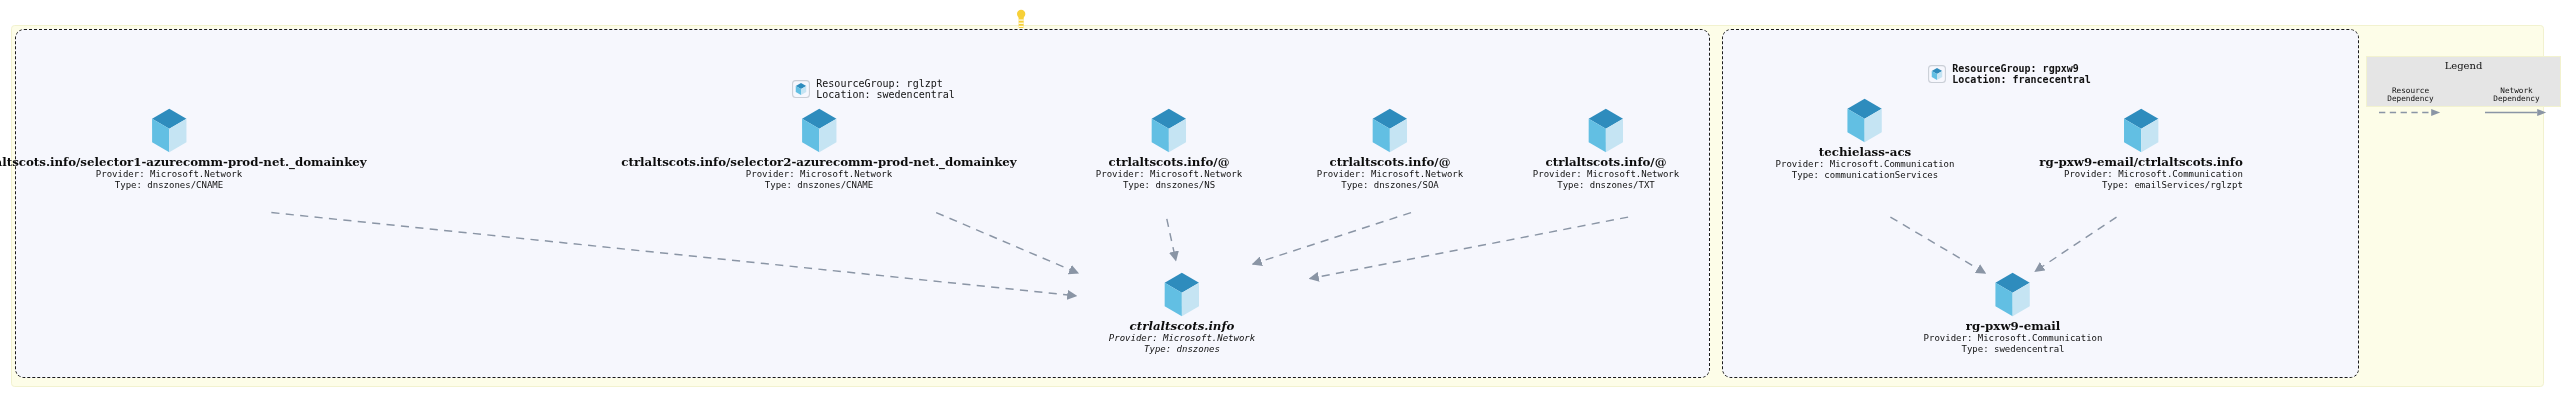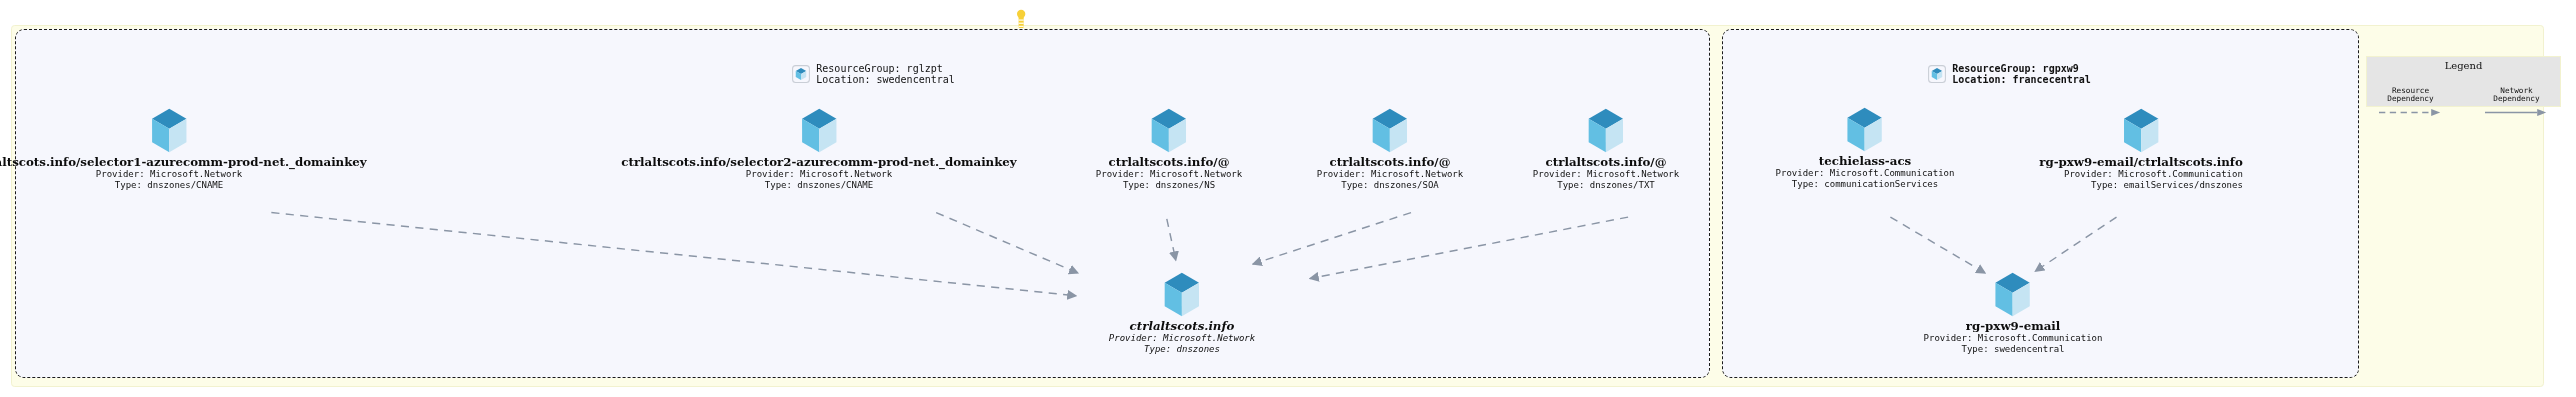--- a/index.html
+++ b/index.html
@@ -132,21 +132,21 @@
 
   <svg class="key-icon" viewBox="0 0 18 22">
     <circle cx="9" cy="5.5" r="4.6" fill="#f7d038"></circle>
     <rect x="6.2" y="8" width="5.6" height="13" rx="1.2" fill="#f7d038"></rect>
     <rect x="6.2" y="11.5" width="5.6" height="1.4" fill="#fdfde8"></rect>
     <rect x="6.2" y="15" width="5.6" height="1.4" fill="#fdfde8"></rect>
     <rect x="6.2" y="18.5" width="5.6" height="1.4" fill="#fdfde8"></rect>
   </svg>
 
   <div class="rg-box" id="rg-left"></div>
-  <div class="rg-header" style="left:780px; top:63px;padding-left:12px;">
+  <div class="rg-header" style="left:780px; top:78px;padding-left:12px;">
     <svg width="18" height="18" viewBox="0 0 24 24">
       <rect x="0.8" y="0.8" width="22.4" height="22.4" rx="4" fill="none" stroke="#c9ced6" stroke-width="1.4"></rect>
       <polygon points="12,4 19,8 12,12 5,8" fill="#2e8cbd"></polygon>
       <polygon points="5,8 12,12 12,20 5,16" fill="#62bfe3"></polygon>
       <polygon points="19,8 19,16 12,20 12,12" fill="#c5e4f3"></polygon>
     </svg>
     <div class="rg-text">
       <div>ResourceGroup: rglzpt</div>
       <div>Location: swedencentral</div>
     </div>
@@ -254,21 +254,21 @@
         <polygon points="22,2 41,13 22,24 3,13" fill="#2e8cbd"></polygon>
         <polygon points="3,13 22,24 22,50 3,39" fill="#62bfe3"></polygon>
         <polygon points="41,13 41,39 22,50 22,24" fill="#c5e4f3"></polygon>
       </svg>
     </div>
     <div class="node-title">ctrlaltscots.info</div>
     <div class="node-meta">Provider: Microsoft.Network</div>
     <div class="node-meta">Type: dnszones</div>
   </div>
 
-  <div class="node" style="left:1865px; top:106px;">
+  <div class="node" style="left:1865px; top:97px;">
     <div class="node-icon">
       <svg class="cube" width="40" height="47" viewBox="0 0 44 52">
         <polygon points="22,2 41,13 22,24 3,13" fill="#2e8cbd"></polygon>
         <polygon points="3,13 22,24 22,50 3,39" fill="#62bfe3"></polygon>
         <polygon points="41,13 41,39 22,50 22,24" fill="#c5e4f3"></polygon>
       </svg>
     </div>
     <div class="node-title">techielass-acs</div>
     <div class="node-meta">Provider: Microsoft.Communication</div>
     <div class="node-meta">Type: communicationServices</div>
@@ -277,21 +277,21 @@
   <div class="node" style="left:2141px; top:107px;text-align:right;">
     <div class="node-icon">
       <svg class="cube" width="40" height="47" viewBox="0 0 44 52">
         <polygon points="22,2 41,13 22,24 3,13" fill="#2e8cbd"></polygon>
         <polygon points="3,13 22,24 22,50 3,39" fill="#62bfe3"></polygon>
         <polygon points="41,13 41,39 22,50 22,24" fill="#c5e4f3"></polygon>
       </svg>
     </div>
     <div class="node-title">rg-pxw9-email/ctrlaltscots.info</div>
     <div class="node-meta">Provider: Microsoft.Communication</div>
-    <div class="node-meta">Type: emailServices/dnszones</div>
+    <div class="node-meta">Type: emailServices/rglzpt</div>
   </div>
 
   <div class="node" style="left:2013px; top:271px;">
     <div class="node-icon">
       <svg class="cube" width="40" height="47" viewBox="0 0 44 52">
         <polygon points="22,2 41,13 22,24 3,13" fill="#2e8cbd"></polygon>
         <polygon points="3,13 22,24 22,50 3,39" fill="#62bfe3"></polygon>
         <polygon points="41,13 41,39 22,50 22,24" fill="#c5e4f3"></polygon>
       </svg>
     </div>

